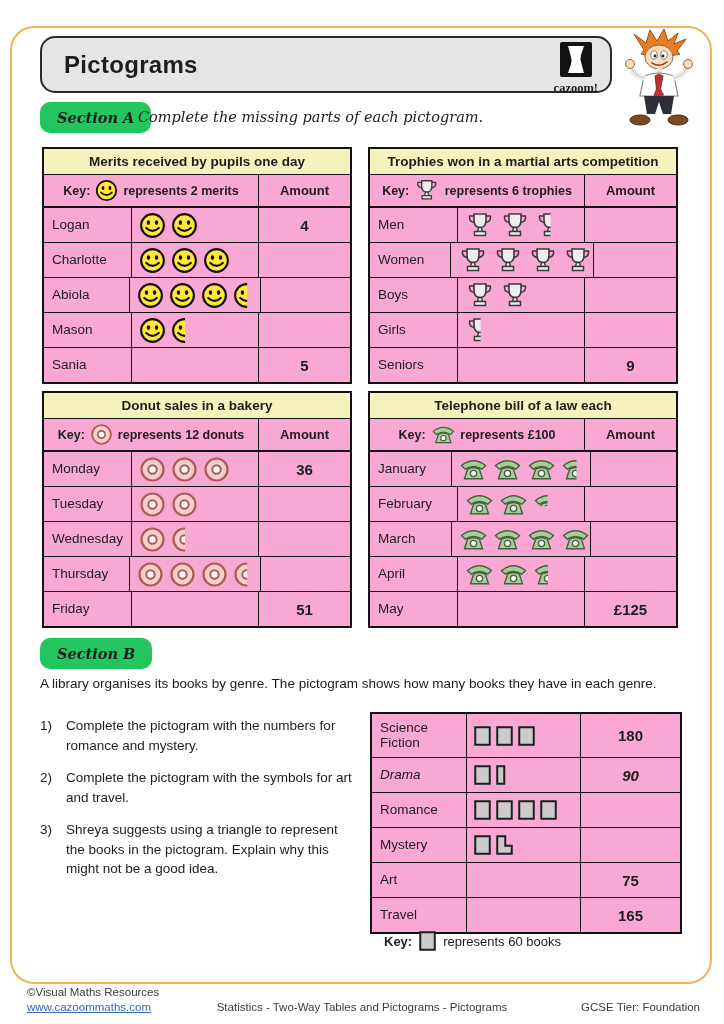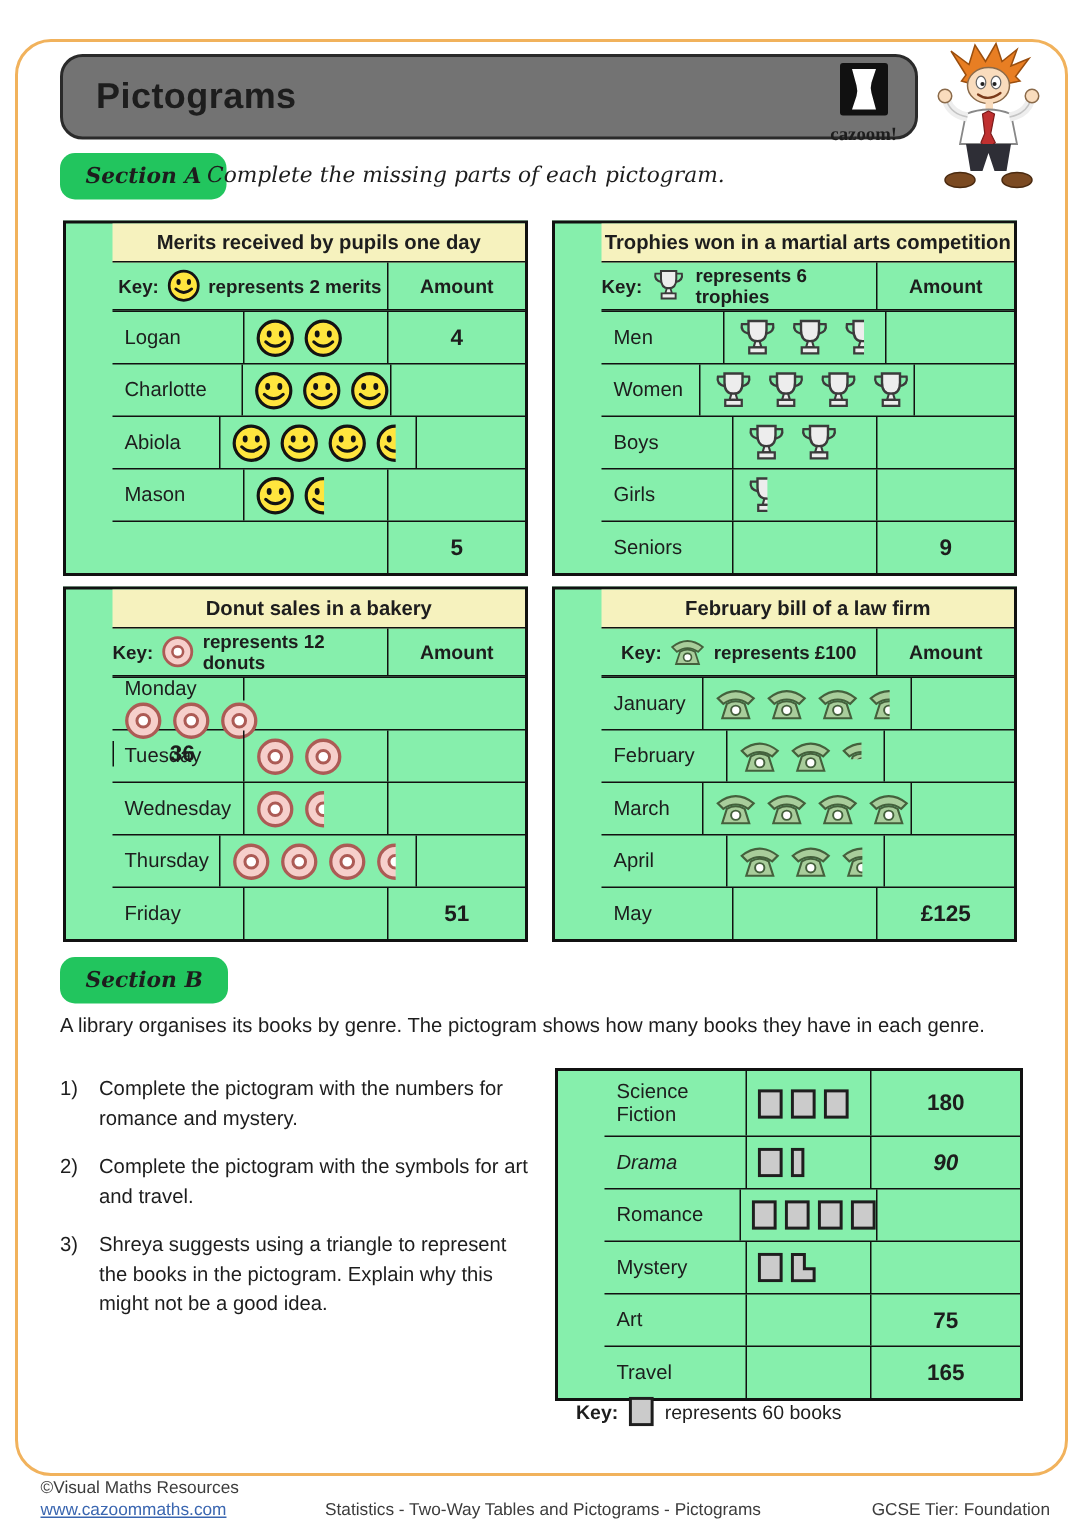--- a/index.html
+++ b/index.html
@@ -3,33 +3,33 @@
 <meta charset="utf-8">
 <style>
   html,body{margin:0;padding:0;}
   body{width:724px;height:1024px;position:relative;background:#fff;
        font-family:"Liberation Sans",sans-serif;color:#1d1d1d;overflow:hidden;}
   .page-border{position:absolute;left:10px;top:26px;width:702px;height:958px;
        border:2px solid #F1B25C;border-radius:24px;box-sizing:border-box;}
   
   .title-box{position:absolute;left:40px;top:36px;width:572px;height:57px;
        border:2.5px solid #2a2a2a;border-radius:15px;box-sizing:border-box;
-       background:#737373;display:flex;align-items:center;}
+       background:#e5e5e5;display:flex;align-items:center;}
   .title-text{margin-left:22px;font-size:24px;font-weight:bold;letter-spacing:.3px;}
   .logo{position:absolute;right:12px;top:3px;display:flex;flex-direction:column;align-items:center;}
   .logo-word{font-family:"Liberation Serif",serif;font-weight:bold;font-size:12.5px;margin-top:-1px;}
   .mascot{position:absolute;left:616px;top:28px;}
   
   .section-label{position:absolute;background:#22c55e;border-radius:10px;
        font-family:"DejaVu Serif",serif;font-style:italic;font-weight:bold;
        font-size:14.5px;padding:7px 17px;}
   .instruction{position:absolute;left:138px;top:109px;font-family:"DejaVu Serif",serif;
        font-style:italic;font-size:14.5px;}
   
-  .ptable{position:absolute;width:310px;border:2px solid #111;box-sizing:border-box;background:#86efac;padding-left:31px;}
+  .ptable{position:absolute;width:310px;border:2px solid #111;box-sizing:border-box;background:#f9a8d4;}
   .pt-title{height:25px;background:#F6F2BE;border-bottom:1.5px solid #111;
        display:flex;align-items:center;justify-content:center;font-weight:bold;font-size:13.5px;}
   .pt-keyrow{display:flex;height:31px;border-bottom:1.5px solid #111;}
   .pt-key{flex:1;display:flex;align-items:center;justify-content:center;gap:5px;
        font-weight:bold;font-size:12.5px;}
   .pt-amt-h{width:92px;border-left:1.5px solid #111;display:flex;align-items:center;
        justify-content:center;font-weight:bold;font-size:13px;box-sizing:border-box;}
   .pt-row{display:flex;border-top:1.5px solid #111;}
   .pt-row:first-of-type{border-top:none;}
   .pt-name{width:88px;border-right:1.5px solid #111;display:flex;align-items:center;
@@ -229,20 +229,21 @@
     <circle cx="14" cy="14" r="11.8" fill="#FFE53E" stroke="#131313" stroke-width="2.2"></circle>
     <ellipse cx="9.8" cy="11" rx="1.7" ry="2.4" fill="#131313"></ellipse>
     <ellipse cx="18.2" cy="11" rx="1.7" ry="2.4" fill="#131313"></ellipse>
     <path d="M7.5 16.5 Q14 22.5 20.5 16.5" fill="none" stroke="#131313" stroke-width="2.2" stroke-linecap="round"></path>
           </svg>
         </span>
       </div>
             <div class="pt-amt"></div>
           </div>
     <div class="pt-row" style="height:34px;">
+            <div class="pt-name">Sania</div>
             <div class="pt-syms"></div>
             <div class="pt-amt">5</div>
           </div>
   </div>
 <div class="ptable" id="t-trophies" style="left:368px;top:147px;">
     <div class="pt-title">Trophies won in a martial arts competition</div>
     <div class="pt-keyrow">
           <div class="pt-key">
             <span>Key:</span>
             <span class="icon" style="">
@@ -386,21 +387,21 @@
             <span class="icon" style="">
           <svg width="23" height="23" viewBox="0 0 27 27">
     <circle cx="13.5" cy="13.5" r="11" fill="#F6CFCB" stroke="#AC5B55" stroke-width="2.2"></circle>
     <circle cx="13.5" cy="13.5" r="4.2" fill="#fff" stroke="#AC5B55" stroke-width="2"></circle>
           </svg>
         </span>
             <span>represents 12 donuts</span>
           </div>
           <div class="pt-amt-h">Amount</div>
         </div>
-    <div class="pt-row" style="height:34px;flex-direction:column;">
+    <div class="pt-row" style="height:34px;">
             <div class="pt-name">Monday</div>
             <div class="pt-syms">
         <span class="icon" style="">
           <svg width="27" height="27" viewBox="0 0 27 27">
     <circle cx="13.5" cy="13.5" r="11" fill="#F6CFCB" stroke="#AC5B55" stroke-width="2.2"></circle>
     <circle cx="13.5" cy="13.5" r="4.2" fill="#fff" stroke="#AC5B55" stroke-width="2"></circle>
           </svg>
         </span>
         <span class="icon" style="">
           <svg width="27" height="27" viewBox="0 0 27 27">
@@ -483,21 +484,21 @@
       </div>
             <div class="pt-amt"></div>
           </div>
     <div class="pt-row" style="height:34px;">
             <div class="pt-name">Friday</div>
             <div class="pt-syms"></div>
             <div class="pt-amt">51</div>
           </div>
   </div>
 <div class="ptable" id="t-phones" style="left:368px;top:391px;">
-    <div class="pt-title">February bill of a law firm</div>
+    <div class="pt-title">Telephone bill of a law each</div>
     <div class="pt-keyrow">
           <div class="pt-key">
             <span>Key:</span>
             <span class="icon" style="">
           <svg width="24.7" height="18.7" viewBox="0 0 29 22">
     <path d="M2.5 7.5 Q14.5 -2 26.5 7.5 L22.8 11.2 Q14.5 5.5 6.2 11.2 Z" fill="#A8CD9B" stroke="#44603C" stroke-width="1.4"></path>
     <path d="M5.5 20.8 L8.6 11.2 Q14.5 7.8 20.4 11.2 L23.5 20.8 Z" fill="#A8CD9B" stroke="#44603C" stroke-width="1.4"></path>
     <circle cx="14.5" cy="15.5" r="3.1" fill="#fff" stroke="#44603C" stroke-width="1.3"></circle>
           </svg>
         </span>

